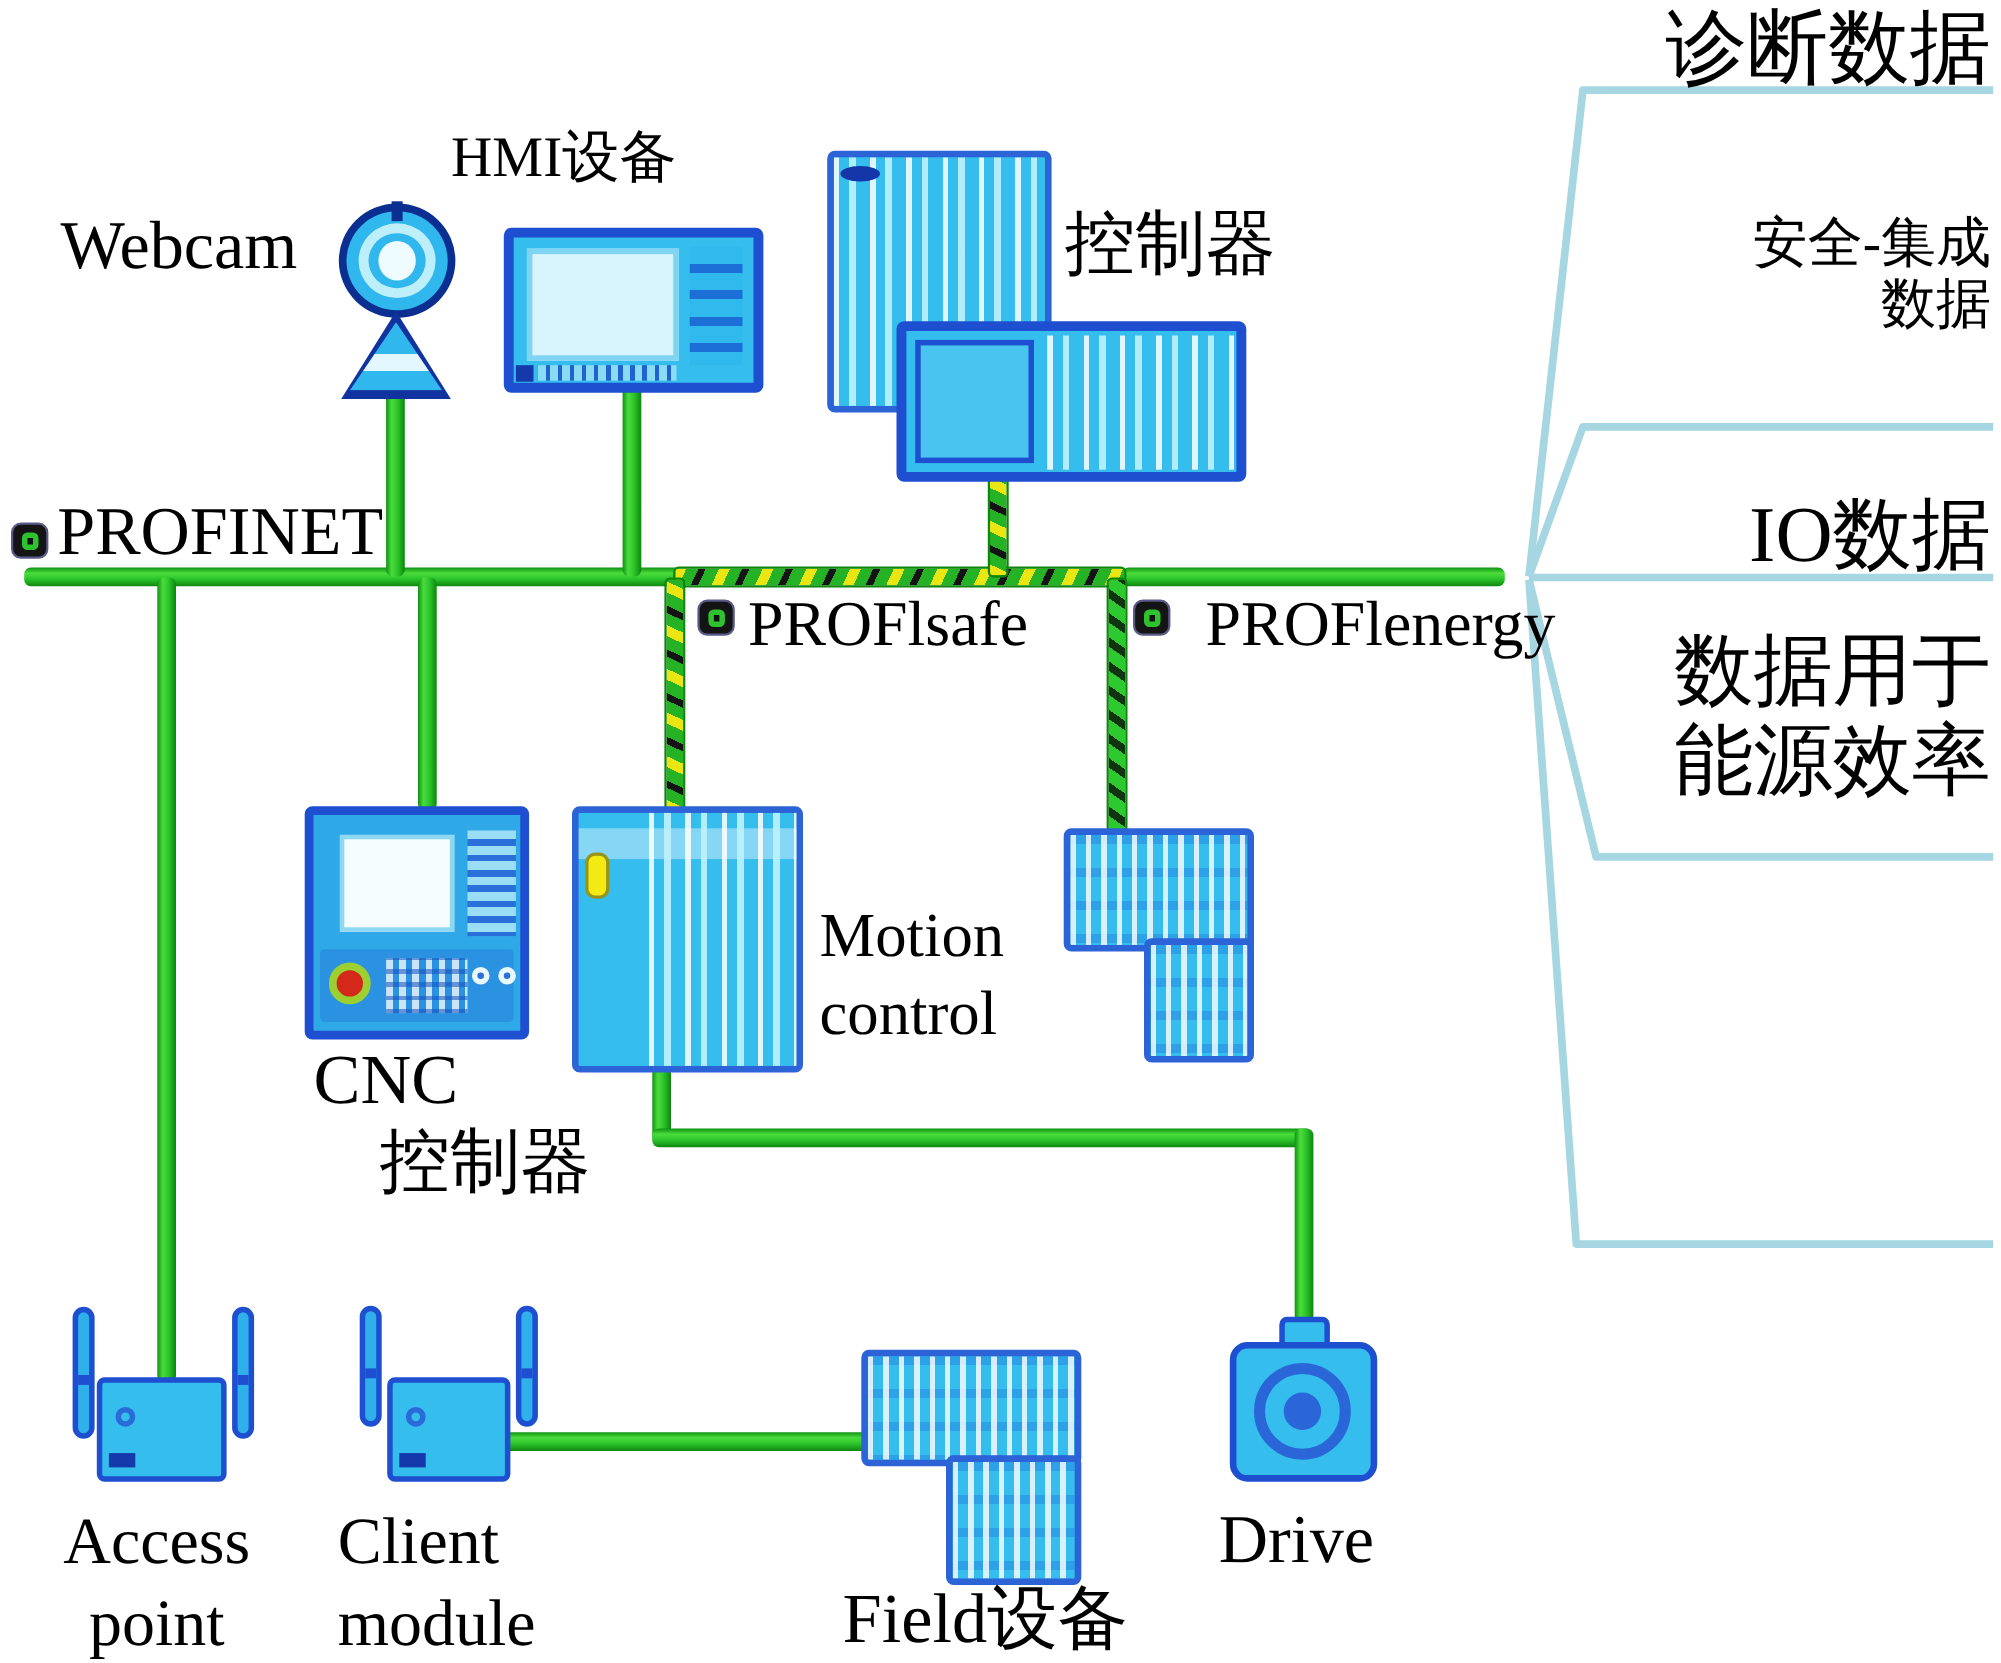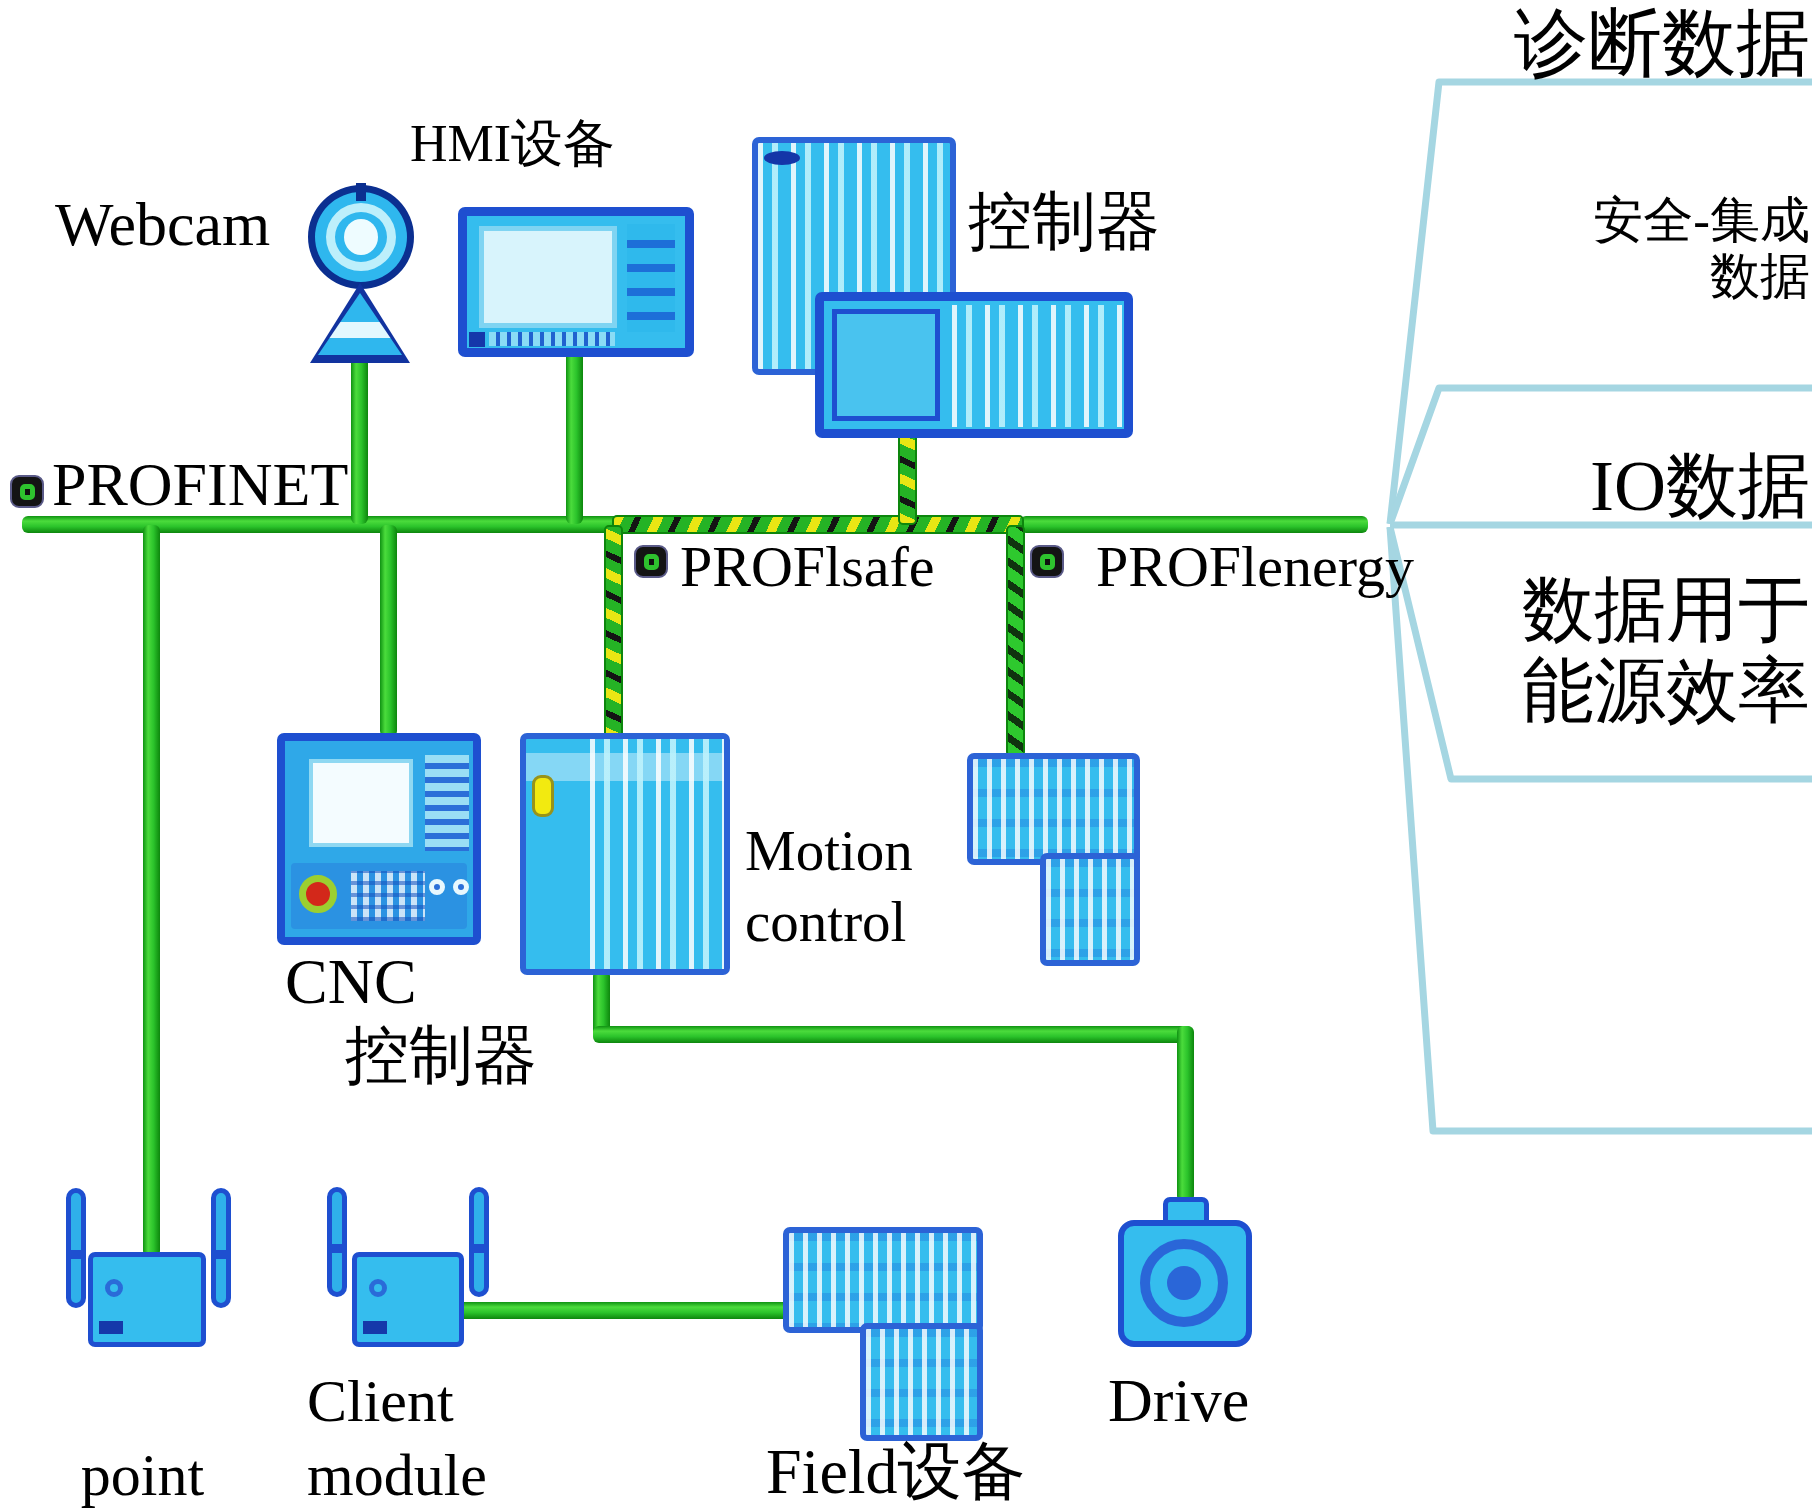--- a/index.html
+++ b/index.html
@@ -160,21 +160,21 @@
   <div class="lbl" style="left:52px;top:452px;font-size:62px;">PROFINET</div>
   <div class="lbl" style="left:680px;top:536px;font-size:58px;text-align:center;">PROFlsafe</div>
   <div class="lbl" style="left:1078px;top:536px;font-size:58px;margin-left:18px;">PROFlenergy</div>
   <div class="lbl" style="left:745px;top:816px;font-size:57px;line-height:1.24;">
     <span>Motion</span><br>
     <span>control</span>
   </div>
   <div class="lbl" style="left:285px;top:948px;font-size:64px;">CNC</div>
   <div class="lbl" style="left:345px;top:1022px;font-size:64px;">控制器</div>
   <div class="lbl" style="left:40px;top:1364px;width:205px;font-size:60px;line-height:1.24;text-align:center;">
-    <br>
+    <span>Access</span><br>
     <span>point</span>
   </div>
   <div class="lbl" style="left:307px;top:1364px;width:205px;font-size:60px;line-height:1.24;">
     <span>Client</span><br>
     <span>module</span>
   </div>
   <div class="lbl" style="left:766px;top:1438px;font-size:64px;">Field设备</div>
   <div class="lbl" style="left:1108px;top:1368px;font-size:62px;">Drive</div>
 
   <div class="rlbl" style="top:-6px;font-size:74px;">

